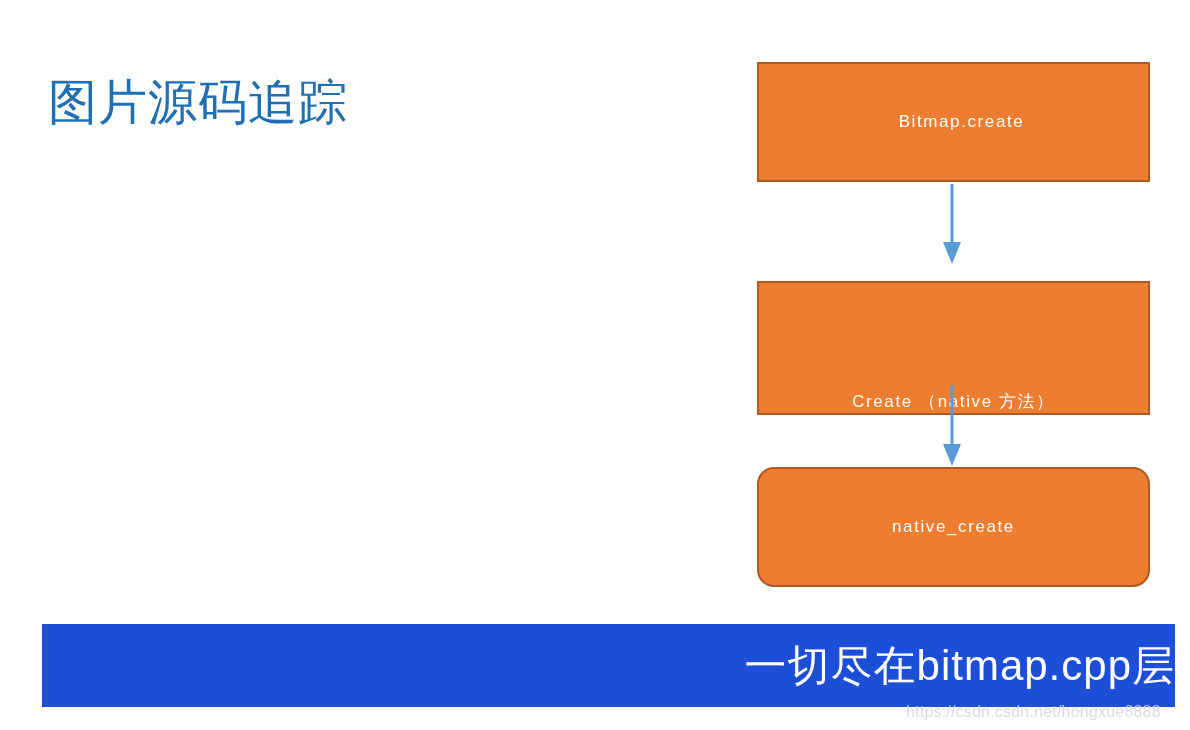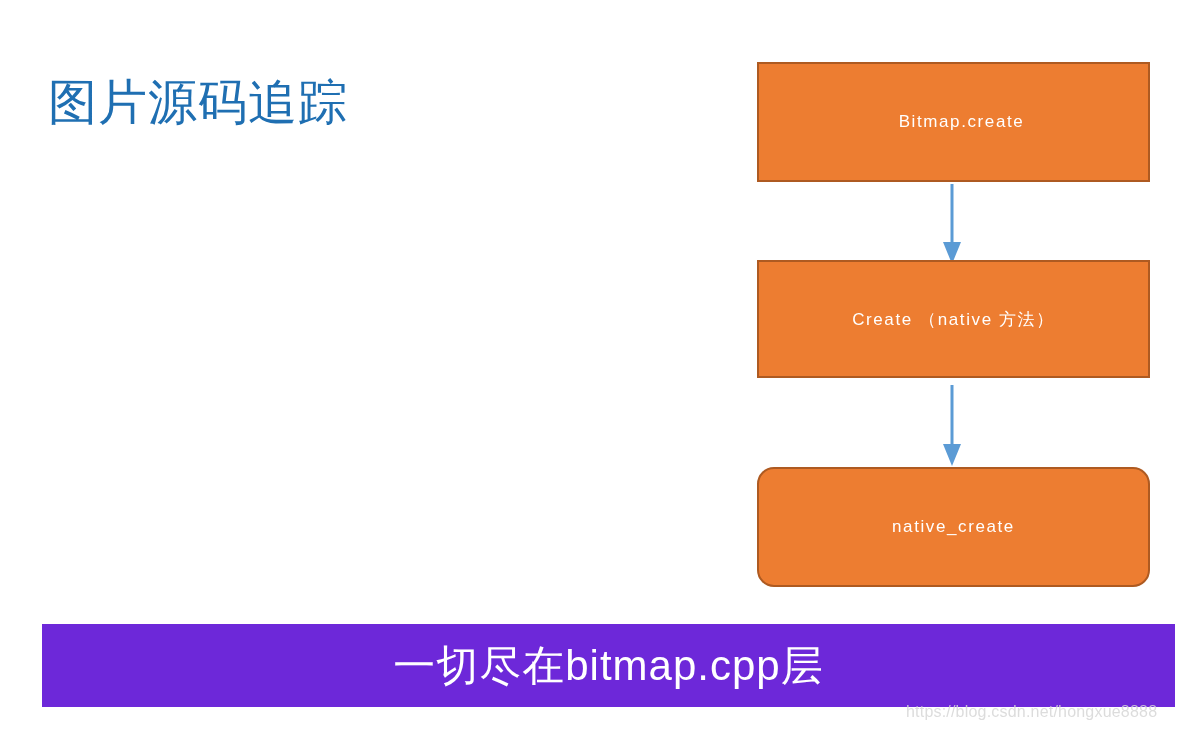--- a/index.html
+++ b/index.html
@@ -50,43 +50,43 @@
   .flow-box-label {
     color: #ffffff;
     font-size: 17px;
     letter-spacing: 1.6px;
     font-weight: 400;
     text-align: center;
     white-space: nowrap;
   }
 
   #box-1 { top: 62px;  height: 120px; padding-left: 16px; }
-  #box-2 { top: 260px; height: 118px; }
+  #box-2 { top: 281px; height: 134px; align-items: flex-end; }
   #box-3 { top: 467px; height: 120px; border-radius: 17px; }
 
   
   .flow-arrow {
     position: absolute;
     left: 940px;
     width: 24px;
   }
   #arrow-1 { top: 184px; height: 80px; }
   #arrow-2 { top: 385px; height: 81px; }
 
   
   #bottom-banner {
     position: absolute;
     left: 42px;
     top: 624px;
     width: 1133px;
     height: 83px;
-    background: #6d28d9;
+    background: #1d4ed8;
     display: flex;
     align-items: center;
-    justify-content: center;
+    justify-content: flex-end;
   }
   #bottom-banner-label {
     color: #ffffff;
     font-size: 42px;
     letter-spacing: 1px;
     font-weight: 400;
     white-space: nowrap;
   }
 
   
@@ -131,15 +131,15 @@
   </div>
 
   <div class="flow-box" id="box-3">
     <span class="flow-box-label">native_create</span>
   </div>
 
   <div id="bottom-banner">
     <span id="bottom-banner-label">一切尽在bitmap.cpp层</span>
   </div>
 
-  <div id="watermark">https://blog.csdn.net/hongxue8888</div>
+  <div id="watermark">https://csdn.csdn.net/hongxue8888</div>
 
 </div>
 
 </body></html>

